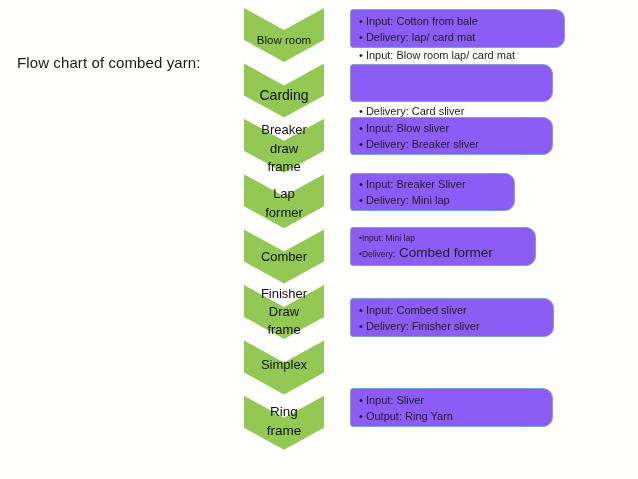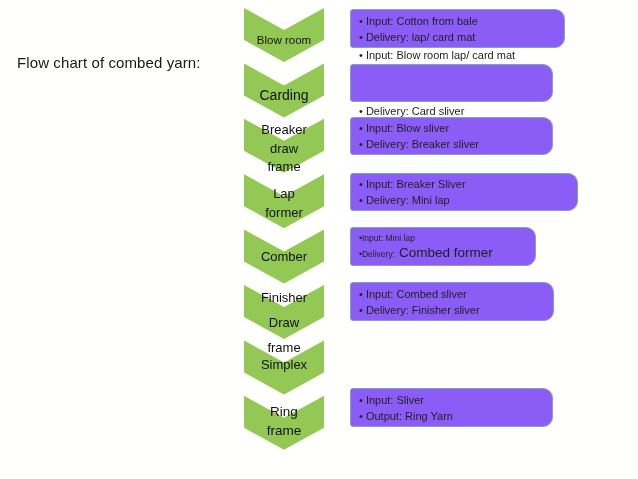--- a/index.html
+++ b/index.html
@@ -18,41 +18,41 @@
   .stage-label{
     position:absolute;left:243px;width:82px;
     text-align:center;color:#111;
     white-space:pre-line;
   }
   .l1{top:33px;font-size:11.5px;line-height:15px;}
   .l2{top:87px;font-size:14px;line-height:16px;}
   .l3{top:121px;font-size:13px;line-height:18.5px;}
   .l4{top:185px;font-size:13px;line-height:18.5px;}
   .l5{top:249px;font-size:13px;line-height:16px;}
-  .l6{top:285px;font-size:13px;line-height:25px;}
+  .l6{top:285px;font-size:13px;line-height:18px;}
   .l7{top:357px;font-size:13px;line-height:16px;}
   .l8{top:403px;font-size:13.5px;line-height:18.5px;}
   .box{
     position:absolute;left:350px;
     box-sizing:border-box;
     border:1.6px solid #7fa3c2;
     border-radius:3px 10px 10px 3px;
     background:#8b5cf6;
     display:flex;flex-direction:column;justify-content:center;
     padding:2px 4px 2px 8px;
   }
   .io{font-size:11px;line-height:16px;color:#1f1f1f;white-space:nowrap;}
   .io-small{font-size:8.5px;line-height:13px;}
   .io-big{font-size:13.5px;margin-left:4px;}
   .b1{top:9px;width:215px;height:39px;}
   .b2{top:64px;width:203px;height:38px;gap:40px;}
   .b3{top:117px;width:203px;height:38px;}
-  .b4{top:173px;width:228px;height:38px;}
+  .b4{top:173px;width:165px;height:38px;}
   .b5{top:227px;width:186px;height:39px;}
-  .b6{top:282px;width:204px;height:39px;}
+  .b6{top:298px;width:204px;height:39px;}
   .b7{top:337px;width:204px;height:39px;}
   .b8{top:388px;width:203px;height:39px;}
 </style>
 </head>
 <body>
 
 <div class="slide">
 
   <div class="title">Flow chart of combed yarn:</div>
 

